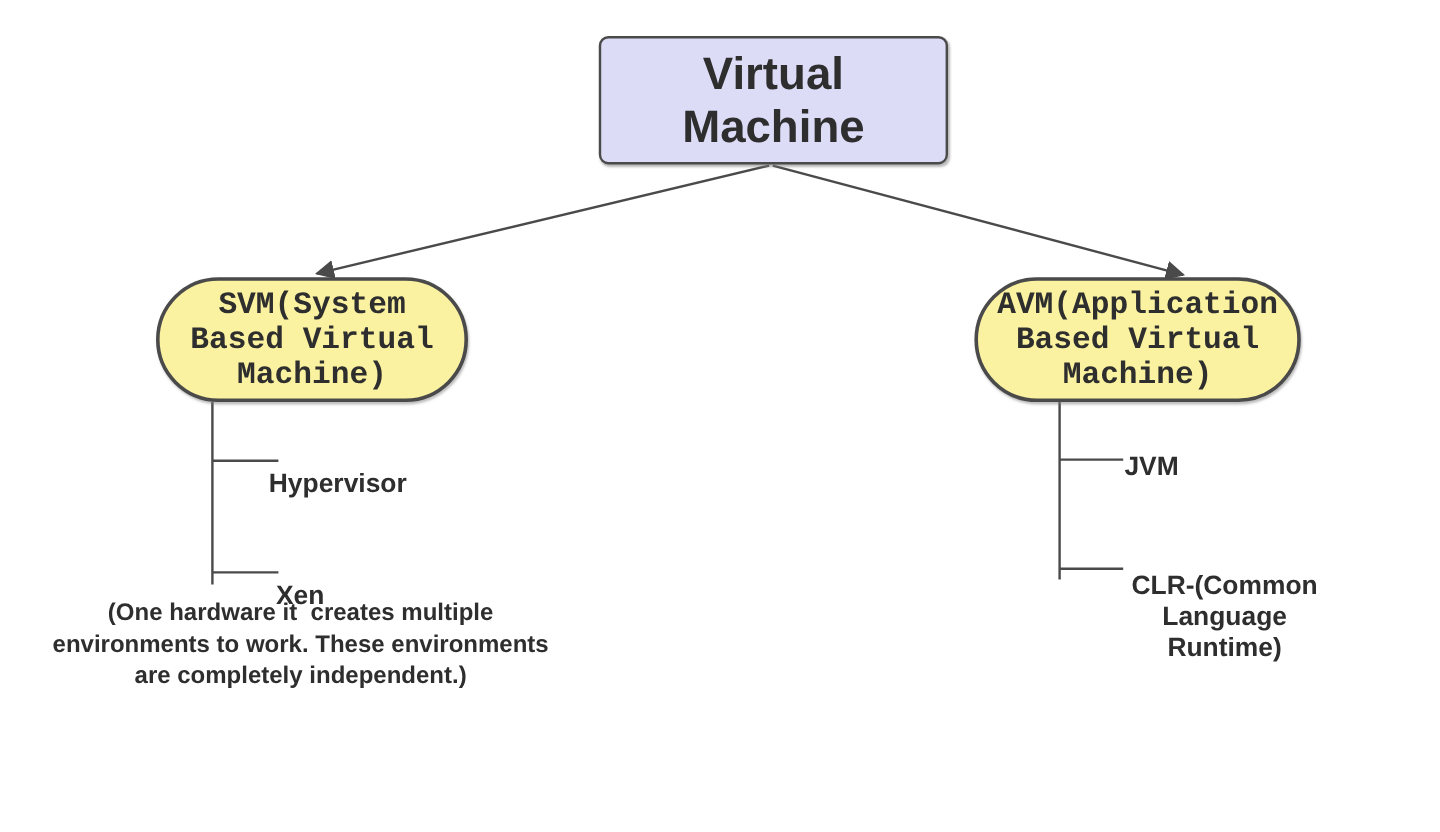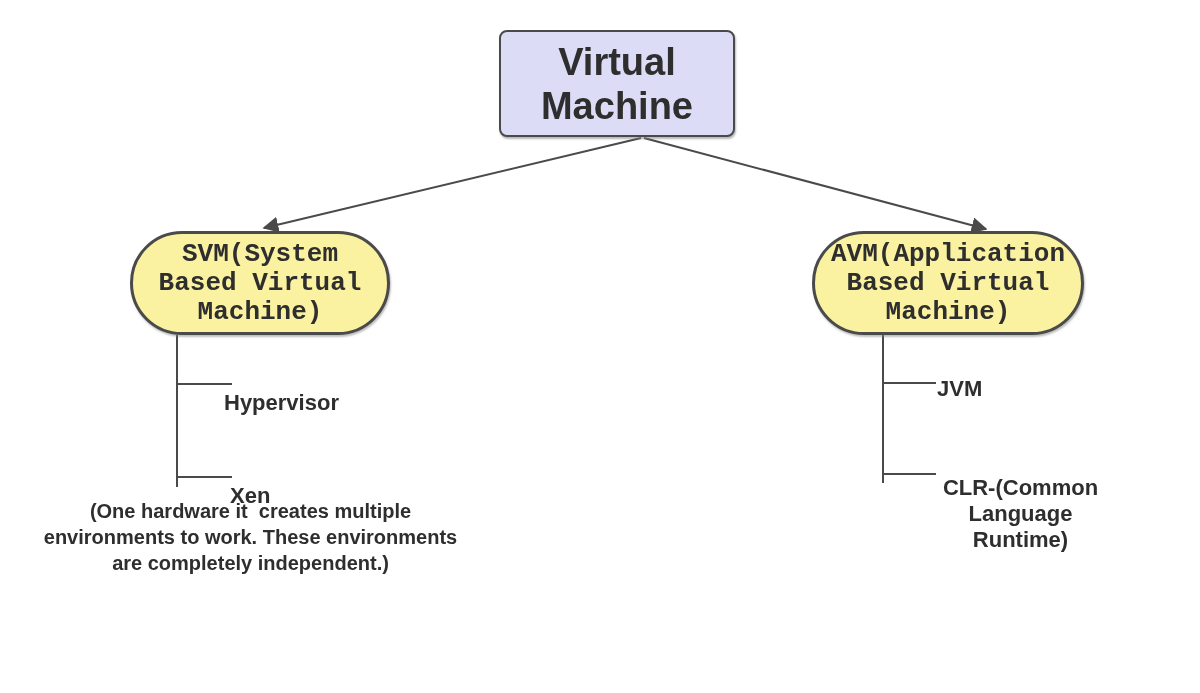--- a/index.html
+++ b/index.html
@@ -17,21 +17,21 @@
     overflow: hidden;
   }
   .multiline {
     white-space: pre-wrap;
     text-align: center;
   }
   .root-box {
     position: absolute;
     left: 499px;
     top: 30px;
-    width: 236px;
+    width: 291px;
     height: 107px;
     box-sizing: border-box;
     background: var(--root-fill, #dcdcf7);
     border: 2px solid var(--stroke, #4a4a4a);
     border-radius: 8px;
     box-shadow: 1px 2px 2px rgba(125,125,125,0.55);
     display: flex;
     align-items: center;
     justify-content: center;
     font-size: 38px;

